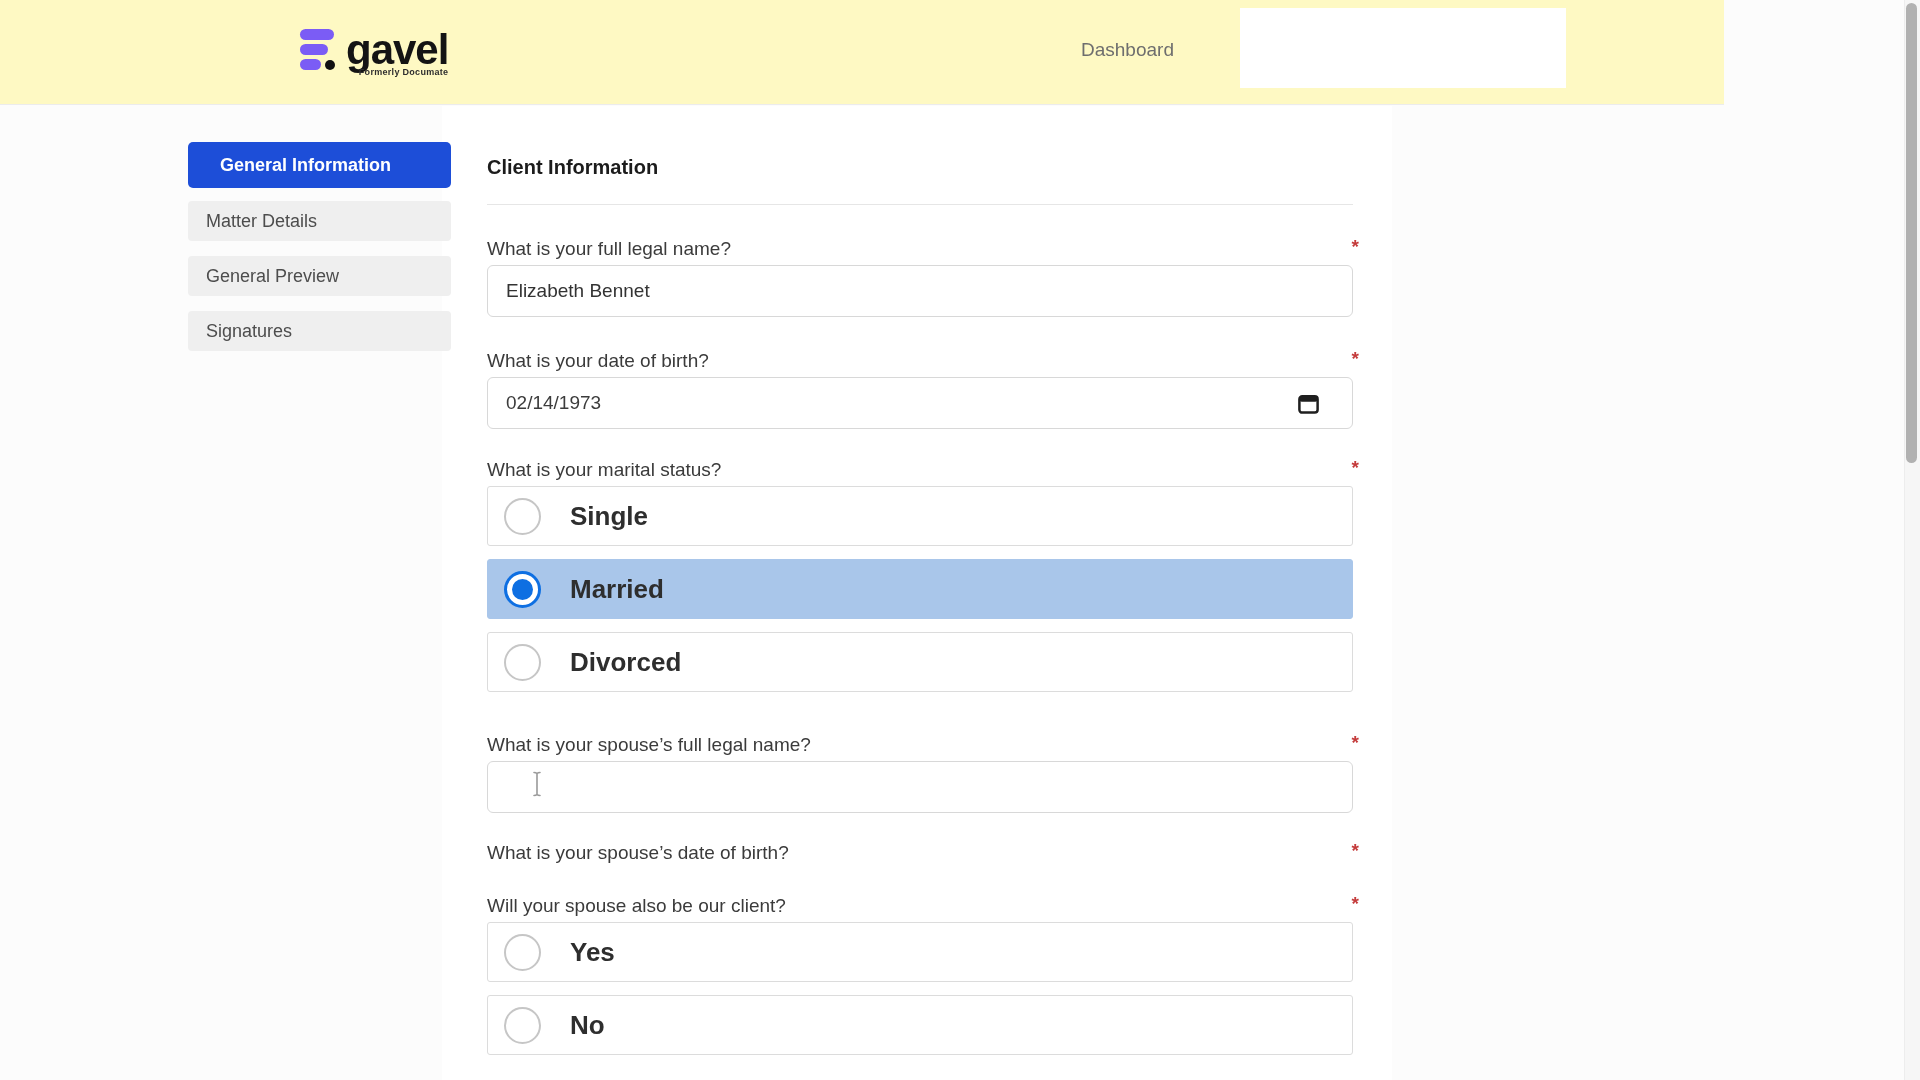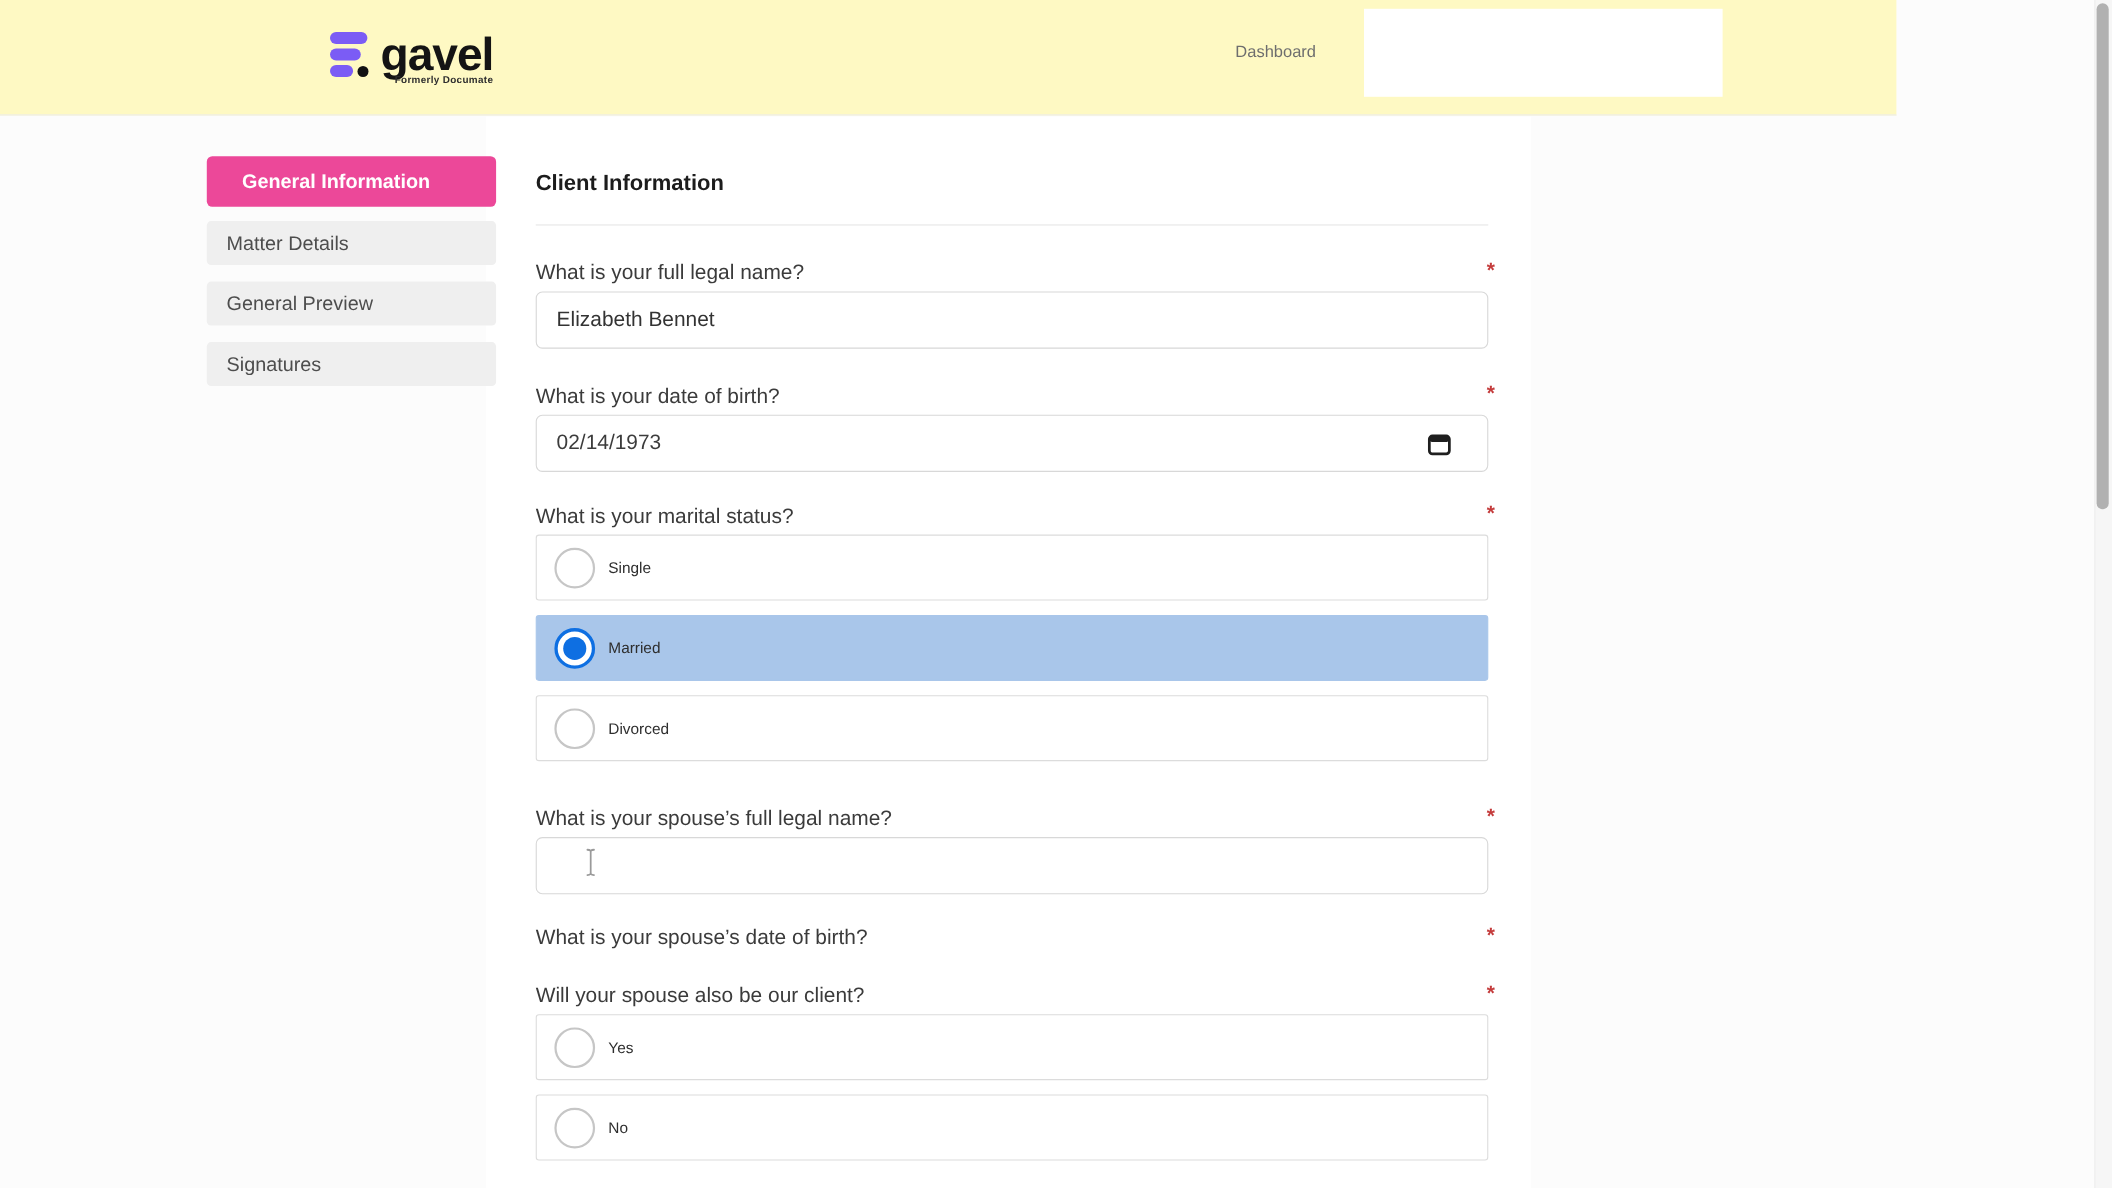--- a/index.html
+++ b/index.html
@@ -14,36 +14,36 @@
   .logo { position:absolute; left:300px; top:27px; display:flex; align-items:flex-start; }
   .logo-icon { position:relative; width:40px; height:48px; margin-right:6px; }
   .pill { position:absolute; left:0; height:11px; border-radius:6px; background:#7b5cf5; }
   .pill1 { top:2px;  width:34px; }
   .pill2 { top:17px; width:28px; }
   .pill3 { top:32px; width:21px; }
   .logo-dot { position:absolute; left:25px; top:33px; width:10px; height:10px; border-radius:50%; background:#111; }
   .brand-wrap { position:relative; }
   .brand { font-size:42px; font-weight:700; color:#141414; letter-spacing:-1px; line-height:46px; }
   .tagline { position:absolute; right:0; bottom:-4px; font-size:9px; font-weight:700; color:#2e2e2e; letter-spacing:.3px; white-space:nowrap; }
-  .nav-link { position:absolute; left:1123px; top:39px; font-size:15px; color:#6e6e6e; cursor:pointer; }
+  .nav-link { position:absolute; left:1081px; top:39px; font-size:19px; color:#6e6e6e; cursor:pointer; }
 
   
   .scroll-track { position:absolute; right:0; top:0; width:16px; height:1080px; background:#f6f6f6;
                   border-left:1px solid #ededed; z-index:20; }
   .scroll-thumb { position:absolute; right:3px; top:3px; width:11px; height:460px; background:#b1b1b1; border-radius:6px; }
 
   
   .content-bg { position:absolute; left:442px; top:106px; width:950px; height:974px; background:#ffffff; }
 
   
   .sidebar { position:absolute; left:188px; top:142px; width:263px; }
   .side-item { width:100%; border-radius:4px; padding-left:18px; font-size:18px;
                background:#efefef; color:#4d4d4d; height:40px; line-height:40px;
                margin-bottom:15px; cursor:pointer; overflow:hidden; white-space:nowrap; }
-  .side-item.active { background:#ec4899; color:#ffffff; font-weight:700; height:46px;
+  .side-item.active { background:#1d4ed8; color:#ffffff; font-weight:700; height:46px;
                       line-height:46px; border-radius:5px; margin-bottom:13px;padding-left:32px; }
 
   
   .main { position:absolute; left:487px; top:105px; width:866px; }
   .page-title { margin-top:42px; font-size:20px; line-height:40px; font-weight:700; color:#1c1c1c; }
   .divider { margin-top:17px; height:1px; background:#e6e6e6; }
 
   .label-row { display:flex; justify-content:space-between; align-items:flex-start; margin-top:31px; }
   .q-label { font-size:19px; color:#3b3b3b; line-height:26px; }
   .req { font-size:19px; font-weight:700; color:#c43b3b; line-height:22px; transform:translateX(6px); }
@@ -58,21 +58,21 @@
   .ibeam { position:absolute; left:44px; top:12px; pointer-events:none; }
 
   .radio-group { display:flex; flex-direction:column; gap:13px; margin-top:3px; }
   .radio-row { height:60px; background:#ffffff; border:1px solid #dcdcdc; border-radius:3px;
                display:flex; align-items:center; padding-left:16px; cursor:pointer; }
   .radio-row.selected { background:#a9c6ea; border-color:#a9c6ea; }
   .radio-circle { width:37px; height:37px; border-radius:50%; border:2px solid #c6c6c6;
                   background:#ffffff; flex:0 0 auto; display:flex; align-items:center; justify-content:center; }
   .radio-circle.checked { border:3px solid #0e6fe2; }
   .radio-dot { width:21px; height:21px; border-radius:50%; background:#0e6fe2; }
-  .radio-label { margin-left:12px; font-size:14px; color:#2e2e2e; }
+  .radio-label { margin-left:29px; font-size:26px; color:#2e2e2e;font-weight:bold; }
 
   .mt28 { margin-top:28px; } .mt40 { margin-top:40px; } .mt27 { margin-top:27px; }
 </style>
 </head>
 <body>
 
 <div class="stage">
 
   <div class="content-bg"></div>
 

